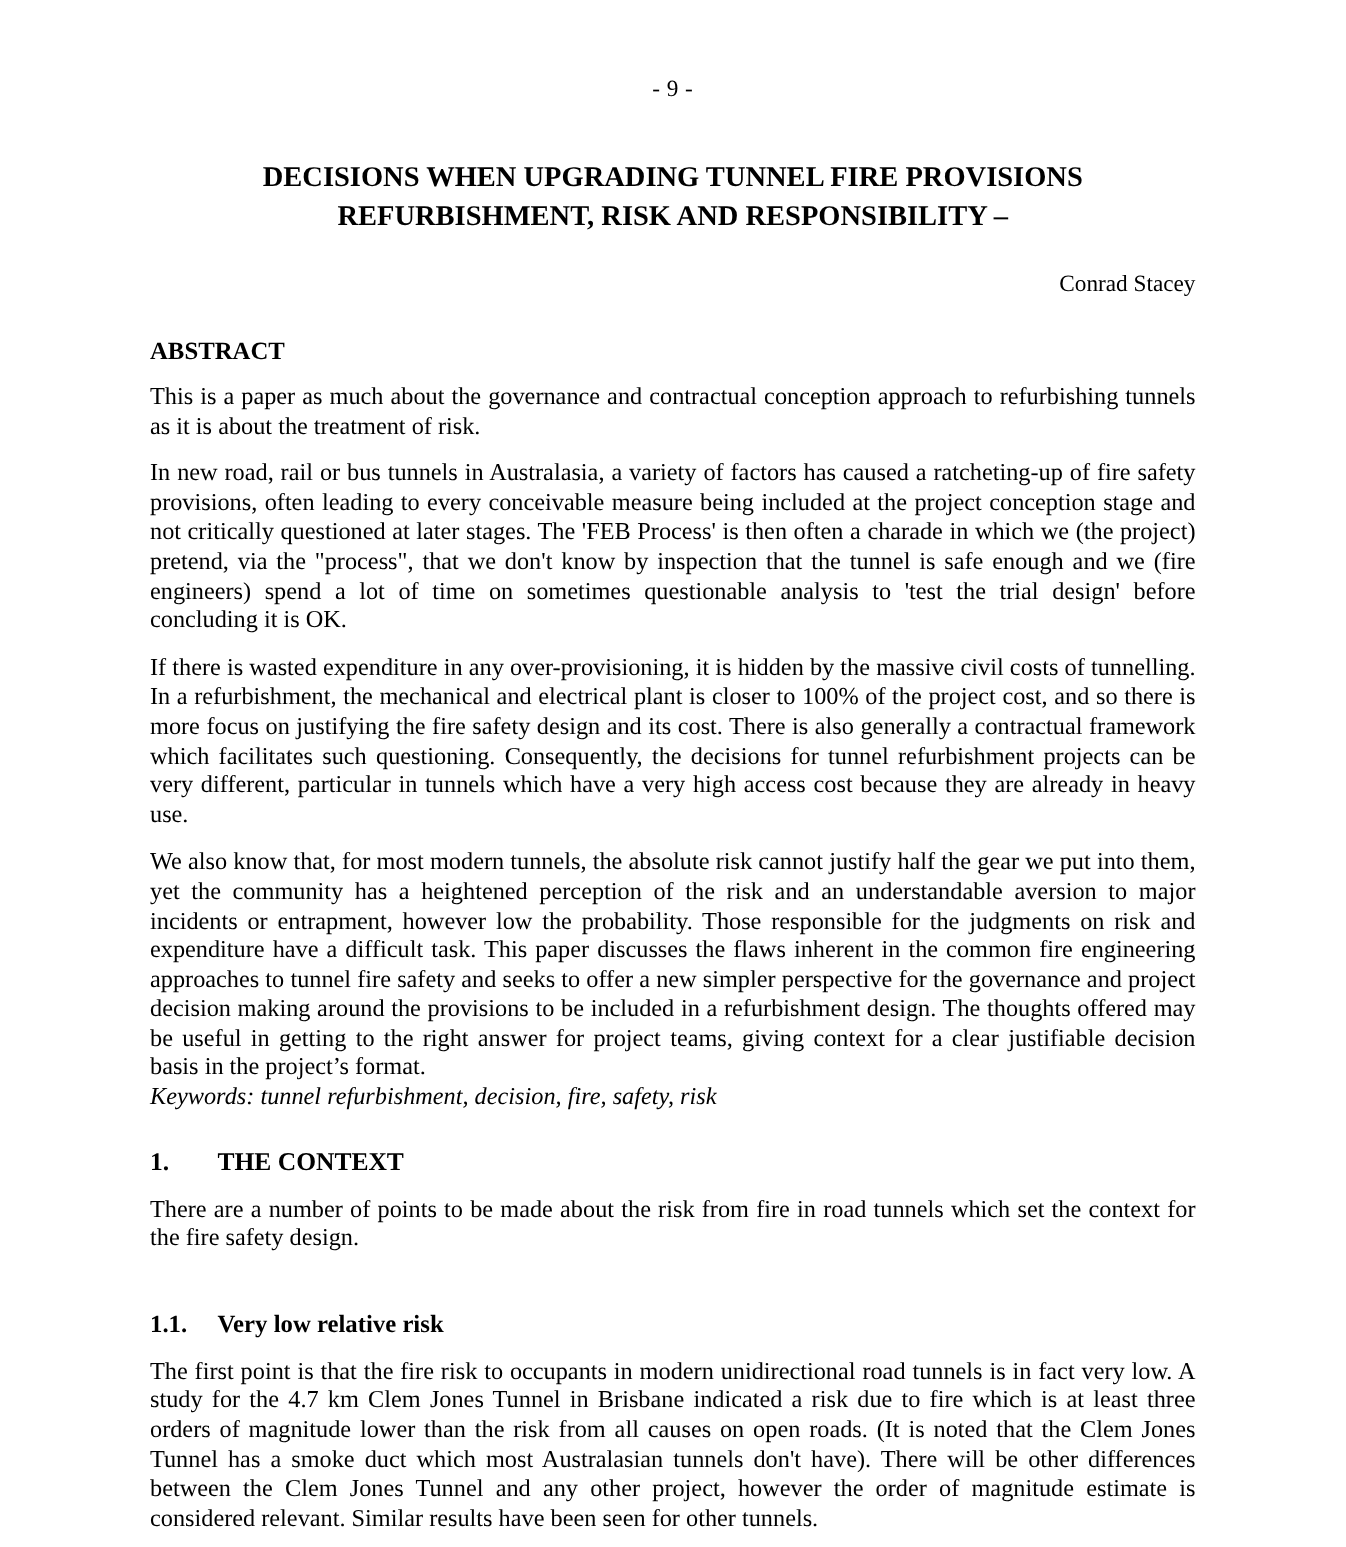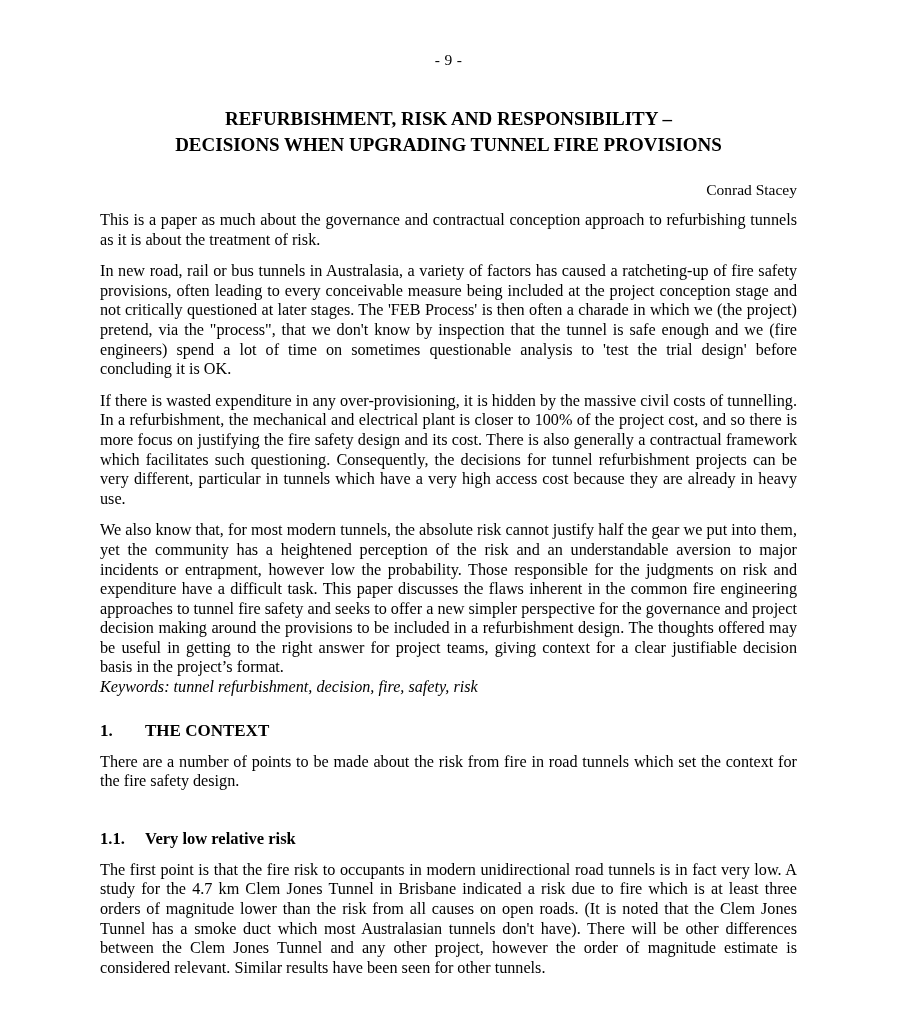--- a/index.html
+++ b/index.html
@@ -100,28 +100,29 @@
 </style>
 </head>
 <body>
 
 <div class="page">
   <div class="content">
 
     <div class="page-number">- 9 -</div>
 
     <div class="title-block">
+      <div class="title-line">DECISIONS WHEN UPGRADING TUNNEL FIRE PROVISIONS</div>
       <div class="title-line">REFURBISHMENT, RISK AND RESPONSIBILITY –</div>
-      <div class="title-line">DECISIONS WHEN UPGRADING TUNNEL FIRE PROVISIONS</div>
     </div>
 
     <div class="authors">
       <div>Conrad Stacey</div>
     </div>
 
+    <div class="abstract-head">ABSTRACT</div>
 
     <p class="body-text">This is a paper as much about the governance and contractual conception approach to refurbishing tunnels as it is about the treatment of risk.</p>
     <p class="body-text">In new road, rail or bus tunnels in Australasia, a variety of factors has caused a ratcheting-up of fire safety provisions, often leading to every conceivable measure being included at the project conception stage and not critically questioned at later stages.  The 'FEB Process' is then often a charade in which we (the project) pretend, via the "process", that we don't know by inspection that the tunnel is safe enough and we (fire engineers) spend a lot of time on sometimes questionable analysis to 'test the trial design' before concluding it is OK.</p>
     <p class="body-text">If there is wasted expenditure in any over-provisioning, it is hidden by the massive civil costs of tunnelling.  In a refurbishment, the mechanical and electrical plant is closer to 100% of the project cost, and so there is more focus on justifying the fire safety design and its cost.  There is also generally a contractual framework which facilitates such questioning.  Consequently, the decisions for tunnel refurbishment projects can be very different, particular in tunnels which have a very high access cost because they are already in heavy use.</p>
     <p class="body-text">We also know that, for most modern tunnels, the absolute risk cannot justify half the gear we put into them, yet the community has a heightened perception of the risk and an understandable aversion to major incidents or entrapment, however low the probability.  Those responsible for the judgments on risk and expenditure have a difficult task.  This paper discusses the flaws inherent in the common fire engineering approaches to tunnel fire safety and seeks to offer a new simpler perspective for the governance and project decision making around the provisions to be included in a refurbishment design.  The thoughts offered may be useful in getting to the right answer for project teams, giving context for a clear justifiable decision basis in the project’s format.</p>
 
     <div class="keywords">Keywords: tunnel refurbishment, decision, fire, safety, risk</div>
 
     <div class="numbered-head head-l1">
       <span class="num-1">1.</span>

